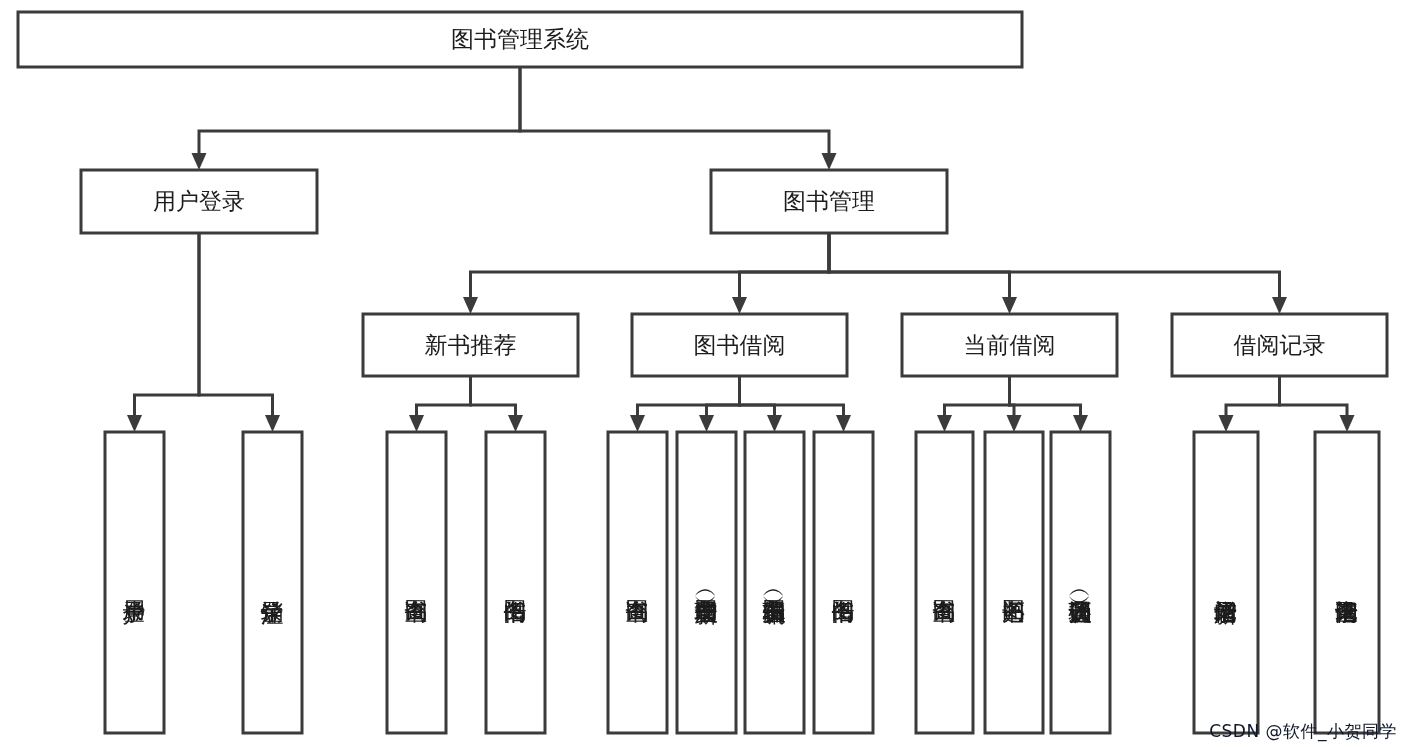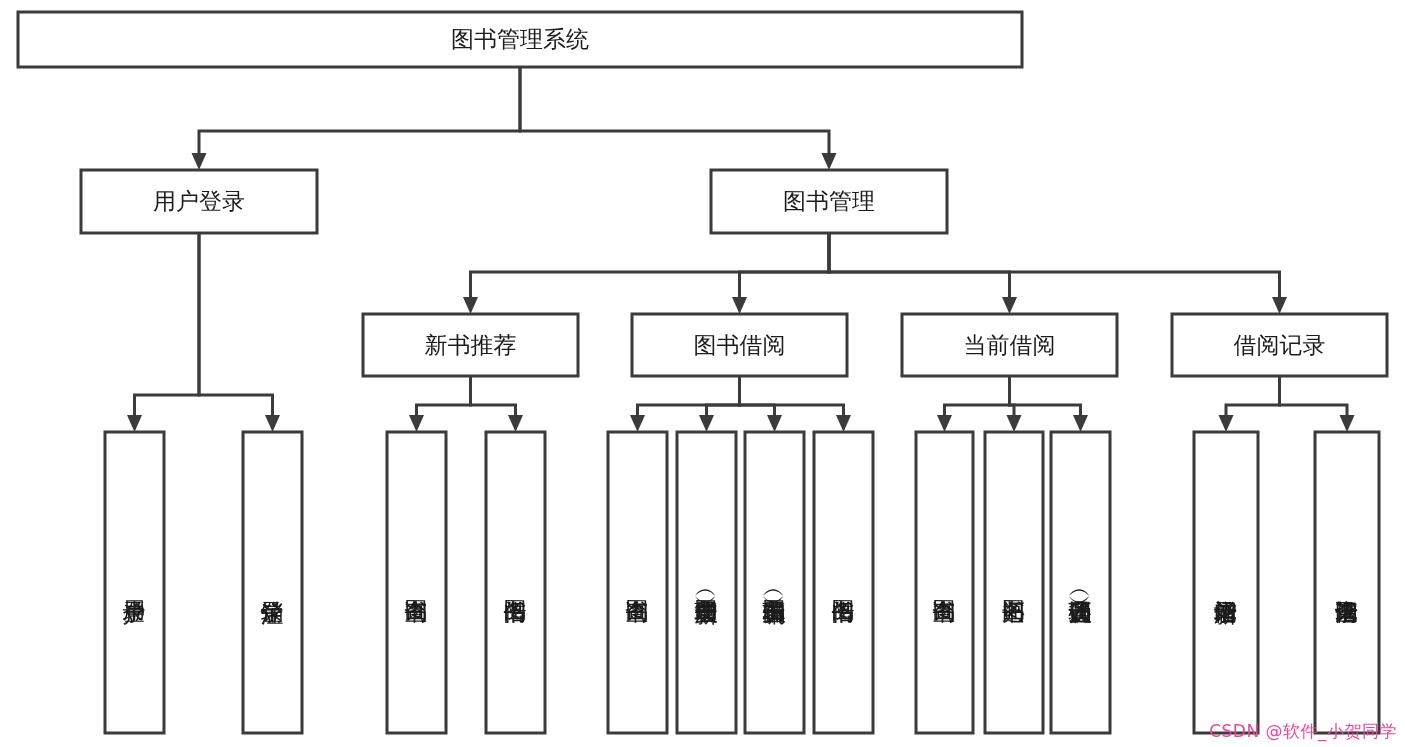--- a/index.html
+++ b/index.html
@@ -39,21 +39,21 @@
     text-anchor:middle;
     writing-mode:vertical-rl;
     glyph-orientation-vertical:0;
   }
   .watermark{
     position:absolute;
     right:8px;
     bottom:4px;
     font-family:"DejaVu Sans","Liberation Sans",sans-serif;
     font-size:17px;
-    color:#ec4899;
+    color:#0f172a;
     letter-spacing:0.5px;
     white-space:nowrap;
     user-select:none;
     margin-top:41px;
   }
 </style>
 </head>
 <body>
 
 <svg id="diagram" viewBox="0 0 1405 747" xmlns="http://www.w3.org/2000/svg">

